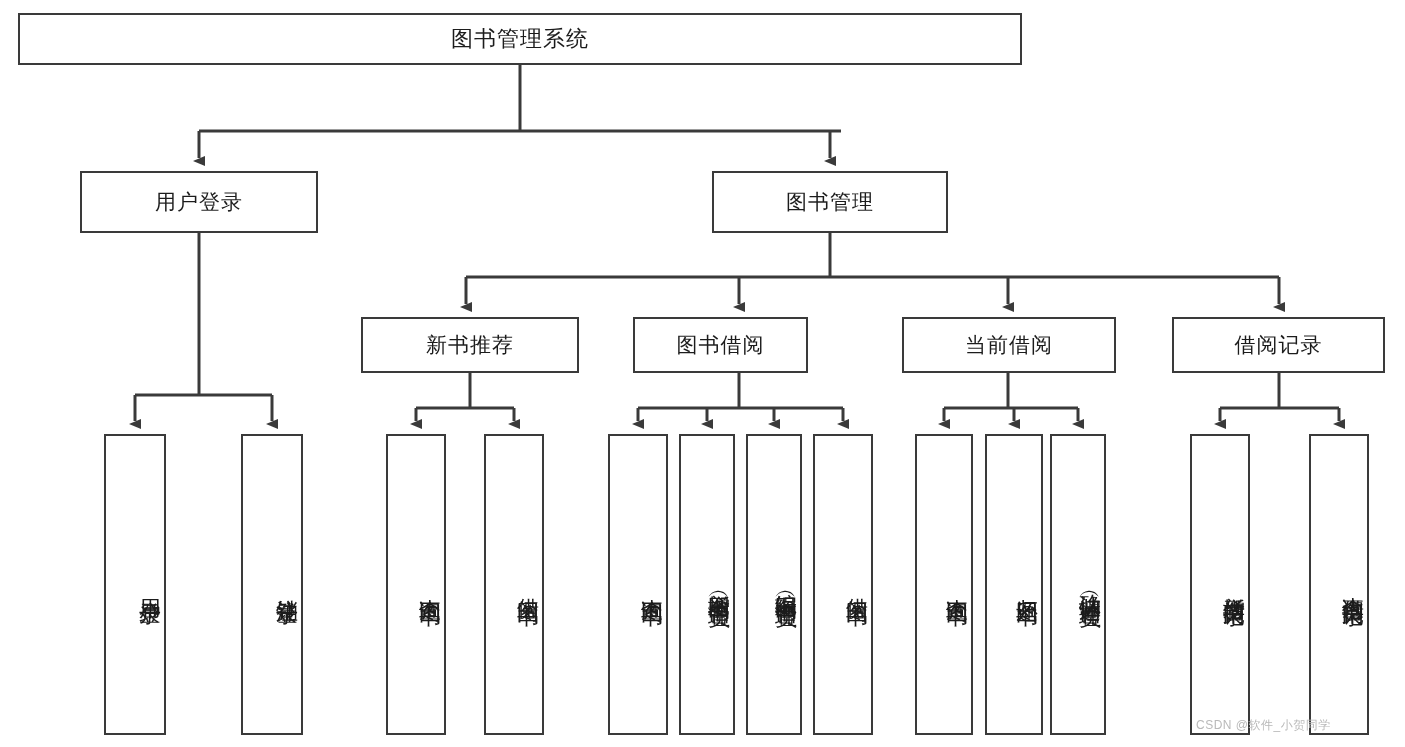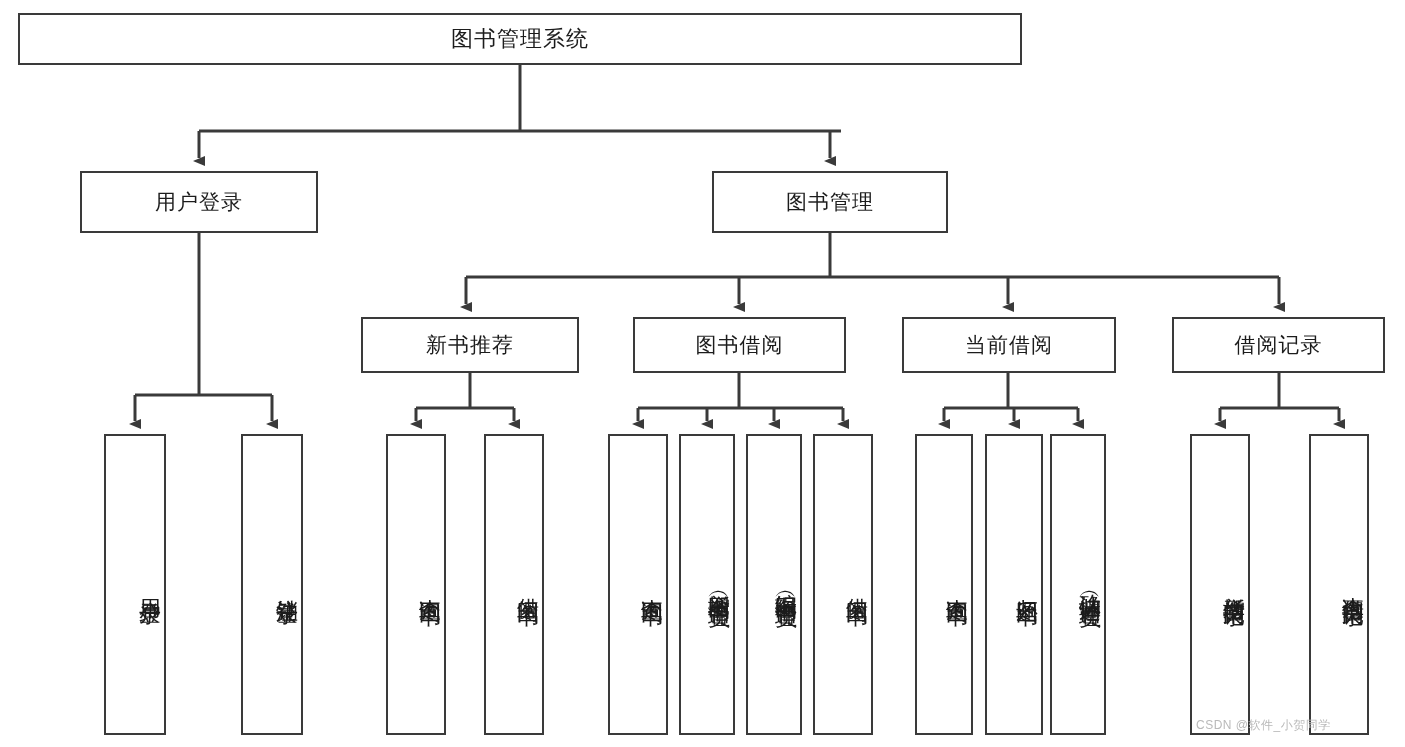--- a/index.html
+++ b/index.html
@@ -129,21 +129,21 @@
   <div class="node horiz" id="n-l2-0" style="left: 80px; top: 171px; width: 238px; height: 62px;">
     <span>用户登录</span>
   </div>
   <div class="node horiz" id="n-l2-1" style="left: 712px; top: 171px; width: 236px; height: 62px;">
     <span>图书管理</span>
   </div>
 
   <div class="node horiz" id="n-l3-0" style="left: 361px; top: 317px; width: 218px; height: 56px;">
     <span>新书推荐</span>
   </div>
-  <div class="node horiz" id="n-l3-1" style="left: 633px; top: 317px; width: 213px; height: 56px;">
+  <div class="node horiz" id="n-l3-1" style="left: 633px; top: 317px; width: 175px; height: 56px;">
     <span>图书借阅</span>
   </div>
   <div class="node horiz" id="n-l3-3" style="left: 1172px; top: 317px; width: 213px; height: 56px;">
     <span>借阅记录</span>
   </div>
   <div class="node horiz" id="n-l3-2" style="left: 902px; top: 317px; width: 214px; height: 56px;">
     <span>当前借阅</span>
   </div>
 
   <div class="node vert" id="n-leaf-0" style="left: 104px; top: 434px; width: 62px; height: 301px;">

